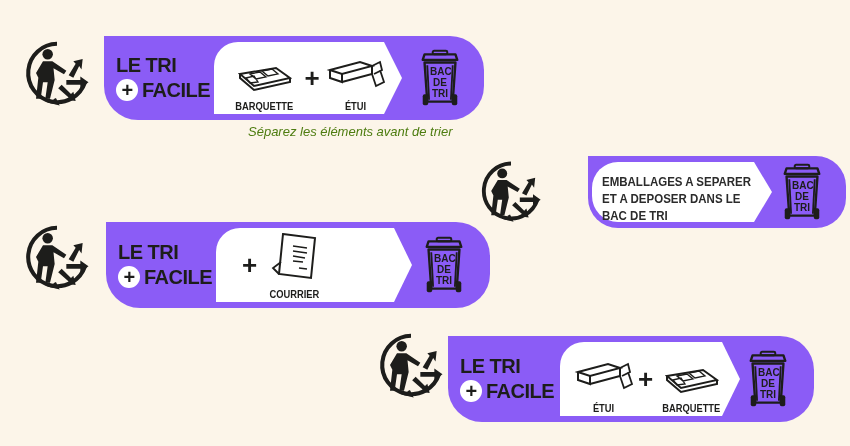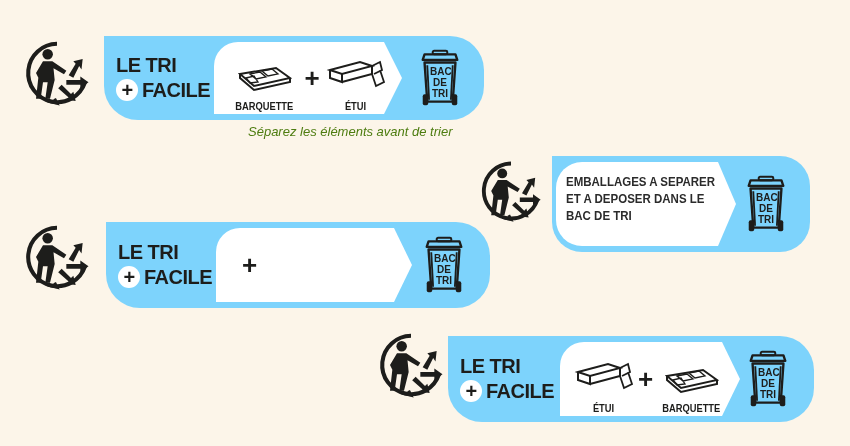--- a/index.html
+++ b/index.html
@@ -1,18 +1,18 @@
 <!DOCTYPE html>
 <html><head>
 <meta charset="utf-8">
 <style>
   html,body{margin:0;padding:0;}
   body{width:850px;height:446px;background:#fcf5e9;position:relative;overflow:hidden;font-family:"Liberation Sans",sans-serif;}
   .logo{position:absolute;}
-  .banner{position:absolute;background:#7dd3fc;border-radius:0 34px 34px 34px;overflow:hidden;}
+  .banner{position:absolute;background:#8b5cf6;border-radius:0 34px 34px 34px;overflow:hidden;}
   .banner.b2{border-radius:0 30px 30px 30px;}
   .tri{position:absolute;left:12px;top:0;bottom:0;display:flex;flex-direction:column;justify-content:center;}
   .tri .l1{font-weight:900;font-size:20px;color:#1d1d1b;letter-spacing:-0.5px;line-height:24px;}
   .tri .l2{font-weight:900;font-size:20px;color:#1d1d1b;letter-spacing:-0.5px;line-height:26px;display:flex;align-items:center;gap:4px;}
   .plusc{width:22px;height:22px;border-radius:50%;background:#fff;display:inline-flex;align-items:center;justify-content:center;font-weight:900;font-size:20px;color:#1d1d1b;line-height:1;}
   .panel{position:absolute;top:6px;bottom:6px;background:#fff;clip-path:polygon(0 0, calc(100% - 18px) 0, 100% 50%, calc(100% - 18px) 100%, 0 100%);border-radius:24px 0 0 0;}
   .items{position:absolute;top:0;bottom:0;display:flex;align-items:stretch;}
   .item{display:flex;flex-direction:column;align-items:center;justify-content:flex-end;padding-bottom:8px;}
   .item .lbl{font-family:"Liberation Sans",sans-serif;font-weight:700;font-size:11px;color:#1d1d1b;transform:scaleX(0.85);margin-top:6px;}
   .plus{font-weight:900;font-size:26px;color:#1d1d1b;align-self:center;margin-top:-10px;}
@@ -105,21 +105,21 @@
         <div>TRI</div>
     </div>
   </div>
   <div class="caption" style="left:248px;top:124px">Séparez les éléments avant de trier</div>
 </div>
 
 <div>
   <svg class="logo" style="left:478px;top:158px;width:66px;height:66px">
       <use href="#triman"></use>
     </svg>
-  <div class="banner b2" style="left:552px;top:156px;width:258px;height:96px;">
+  <div class="banner b2" style="left:588px;top:156px;width:258px;height:72px;">
     <div class="panel" style="left:4px;width:180px;border-radius:26px 0 0 26px;"></div>
     <div class="msg" style="left:14px;top:18px">
       <div>EMBALLAGES A SEPARER</div>
       <div>ET A DEPOSER DANS LE</div>
       <div>BAC DE TRI</div>
     </div>
     <svg class="bin" style="left:194px;width:40px;height:62px">
         <use href="#bin"></use>
       </svg>
     <div class="bin" style="left:204px;width:20px;text-align:center;font-weight:900;font-size:10px;line-height:11px;color:#1d1d1b;margin-top:4px">
@@ -138,20 +138,26 @@
     <div class="tri">
       <span class="l1">LE TRI</span>
       <span class="l2">
           <span class="plusc">+</span>
           <span>FACILE</span>
         </span>
     </div>
     <div class="panel" style="left:110px;width:196px;"></div>
     <div class="items" style="left:128px;">
       <span class="plus" style="margin:0 8px;">+</span>
+      <div class="item">
+        <svg width="48" height="50">
+            <use href="#letter"></use>
+          </svg>
+        <span class="lbl">COURRIER</span>
+      </div>
     </div>
     <svg class="bin" style="left:318px;width:40px;height:62px">
         <use href="#bin"></use>
       </svg>
     <div class="bin" style="left:328px;width:20px;text-align:center;font-weight:900;font-size:10px;line-height:11px;color:#1d1d1b;margin-top:4px">
       <div>BAC</div>
         <div>DE</div>
         <div>TRI</div>
     </div>
   </div>

